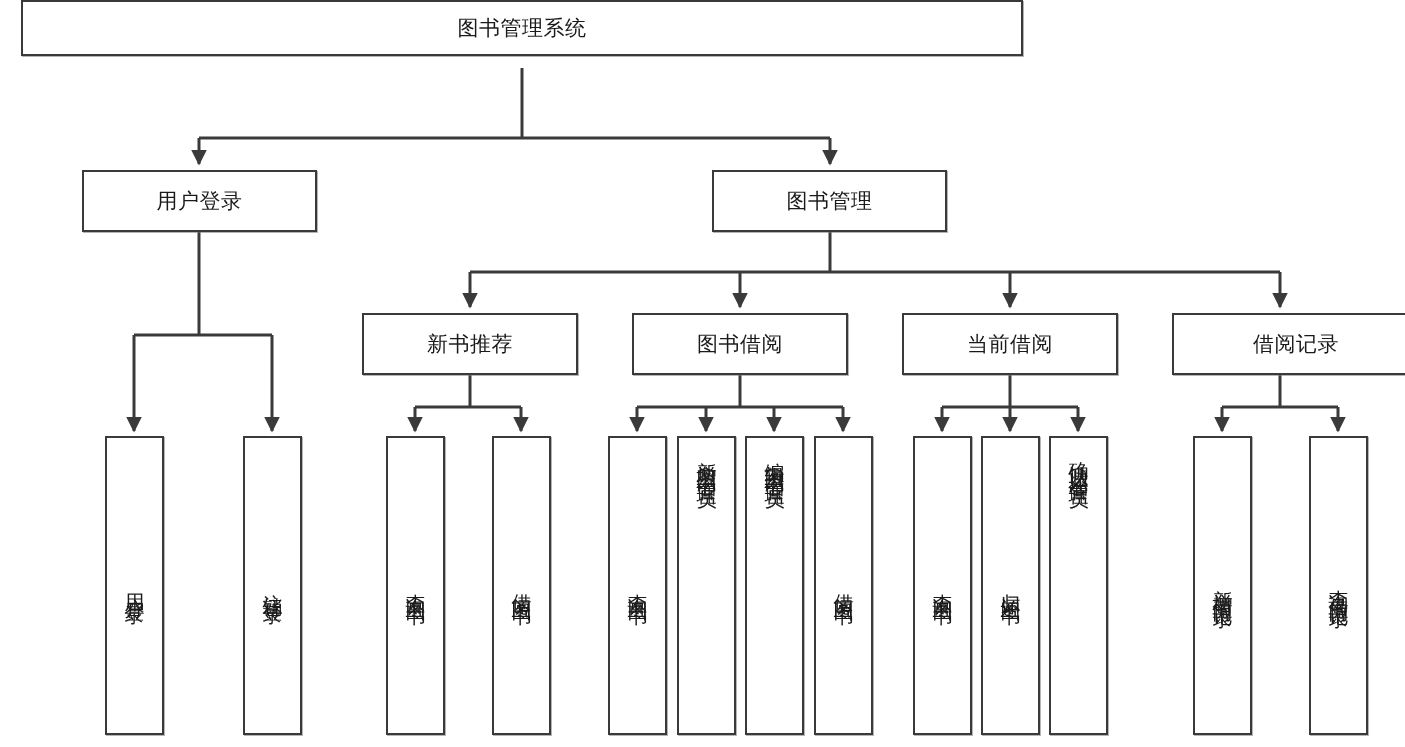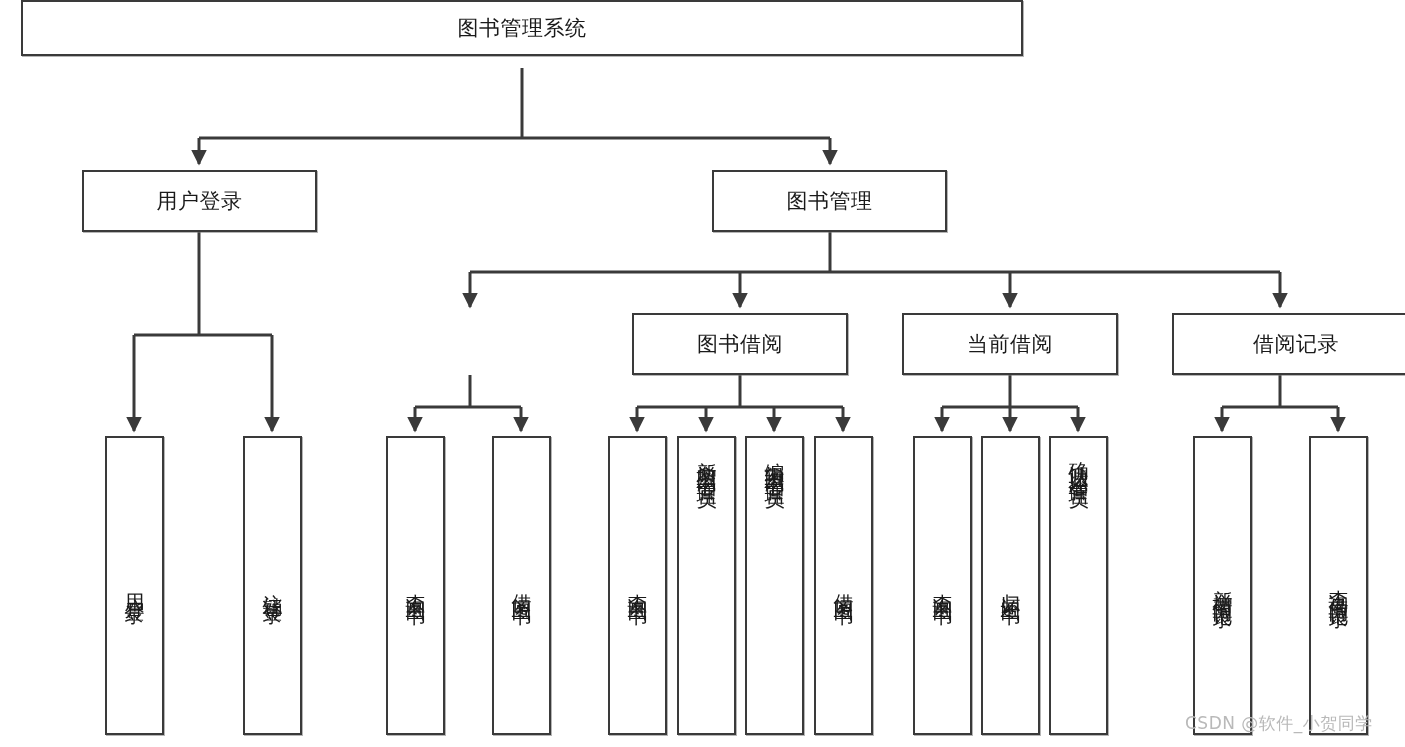--- a/index.html
+++ b/index.html
@@ -129,20 +129,23 @@
     <span class="lbl">图书管理系统</span>
   </div>
 
   <div class="node" style="left:82px; top:170px; width:235px; height:62px;">
     <span class="lbl">用户登录</span>
   </div>
   <div class="node" style="left:712px; top:170px; width:235px; height:62px;">
     <span class="lbl">图书管理</span>
   </div>
 
+  <div class="node" style="left:362px; top:313px; width:216px; height:62px;">
+    <span class="lbl">新书推荐</span>
+  </div>
   <div class="node" style="left:902px; top:313px; width:216px; height:62px;">
     <span class="lbl">当前借阅</span>
   </div>
   <div class="node" style="left:632px; top:313px; width:216px; height:62px;">
     <span class="lbl">图书借阅</span>
   </div>
   <div class="node" style="left:1172px; top:313px; width:248px; height:62px;">
     <span class="lbl">借阅记录</span>
   </div>
 
@@ -183,15 +186,14 @@
     <span class="lbl">确认归还（管理员）</span>
   </div>
 
   <div class="node vert mid" style="left:1193px; top:436px; width:59px; height:299px;">
     <span class="lbl">新增借阅记录</span>
   </div>
   <div class="node vert mid" style="left:1309px; top:436px; width:59px; height:299px;">
     <span class="lbl">查询借阅记录</span>
   </div>
 
-  <div id="watermark">CSDN @软件_小贺同学</div>
 
 </div>
 
 </body></html>

